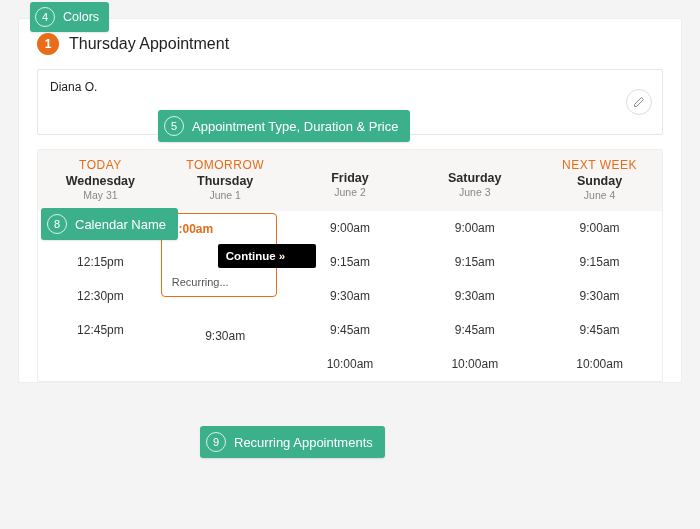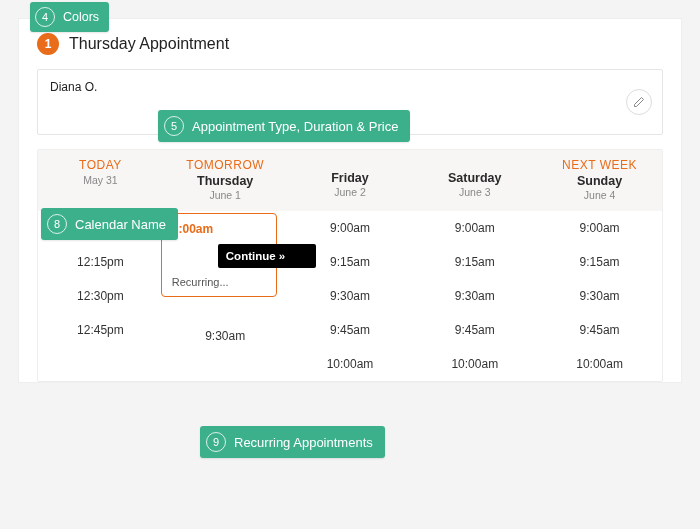--- a/index.html
+++ b/index.html
@@ -218,20 +218,21 @@
           <path d="M17 3l4 4L7 21H3v-4L17 3z"></path>
         </svg>
     </div>
   </div>
 
 
   <div class="sched-table">
     <div class="sched-header">
       <div class="col">
         <div class="tag">TODAY</div>
+        <div class="dayname">Wednesday</div>
         <div class="date">May 31</div>
       </div>
       <div class="col">
         <div class="tag">TOMORROW</div>
         <div class="dayname">Thursday</div>
         <div class="date">June 1</div>
       </div>
       <div class="col">
         <div class="tag"></div>
         <div class="dayname">Friday</div>

